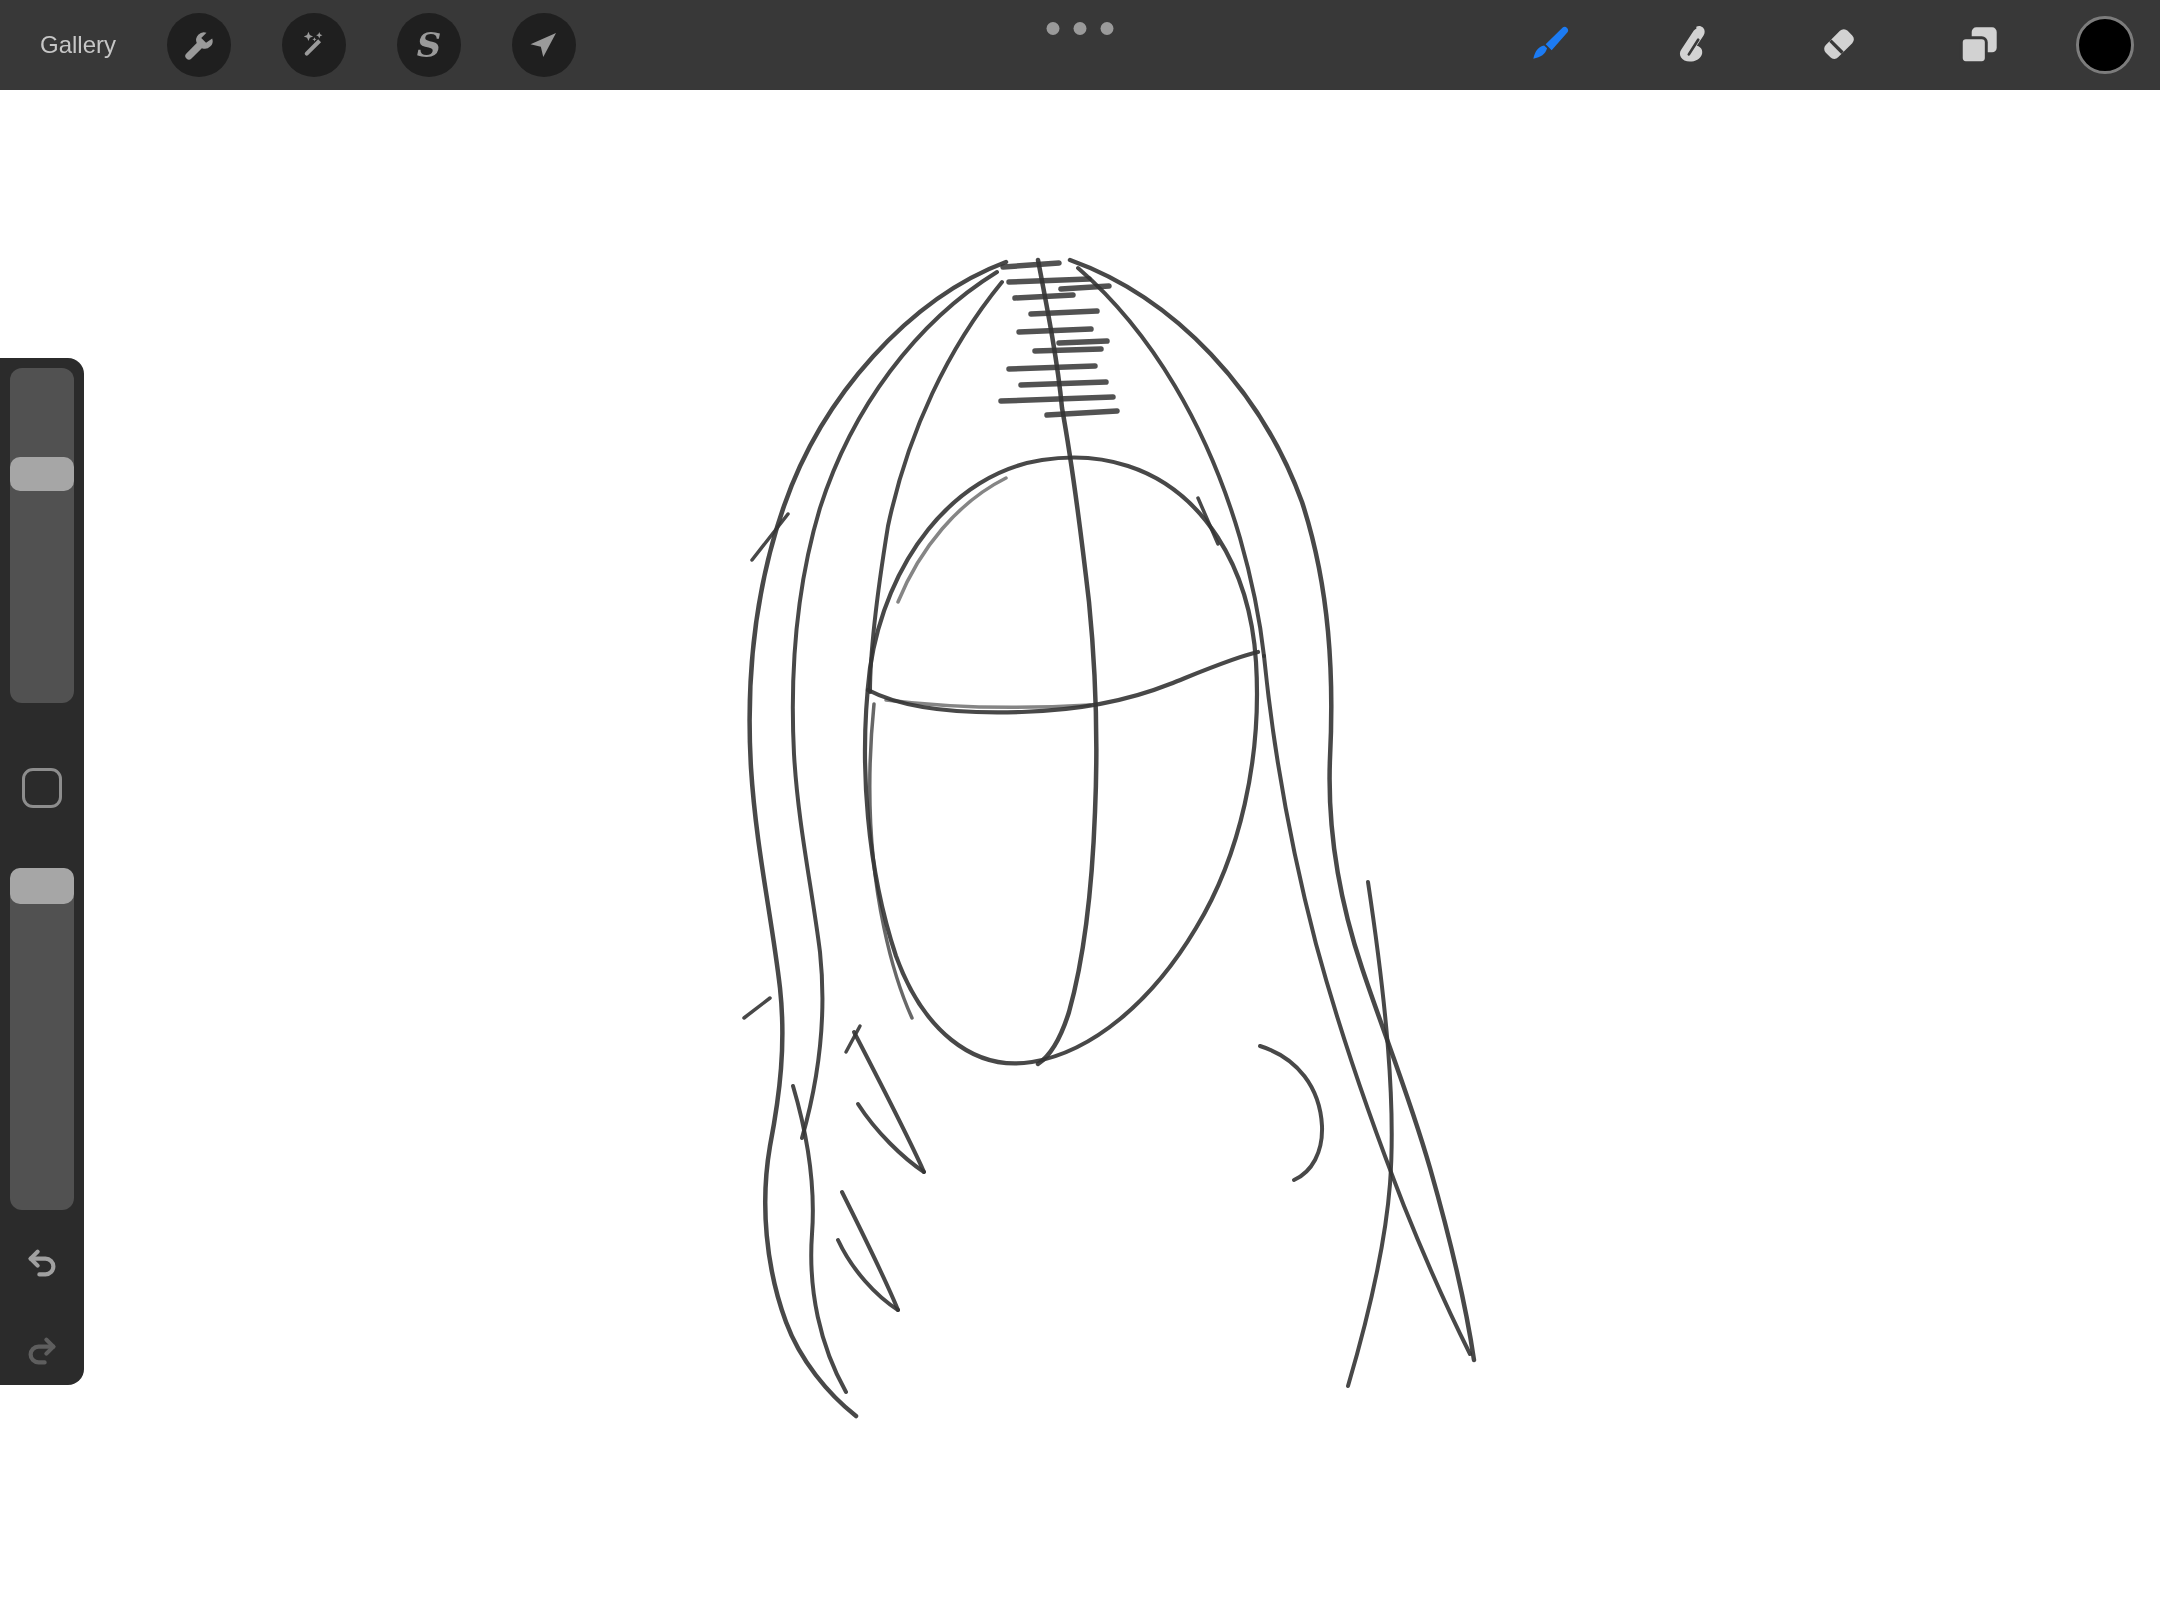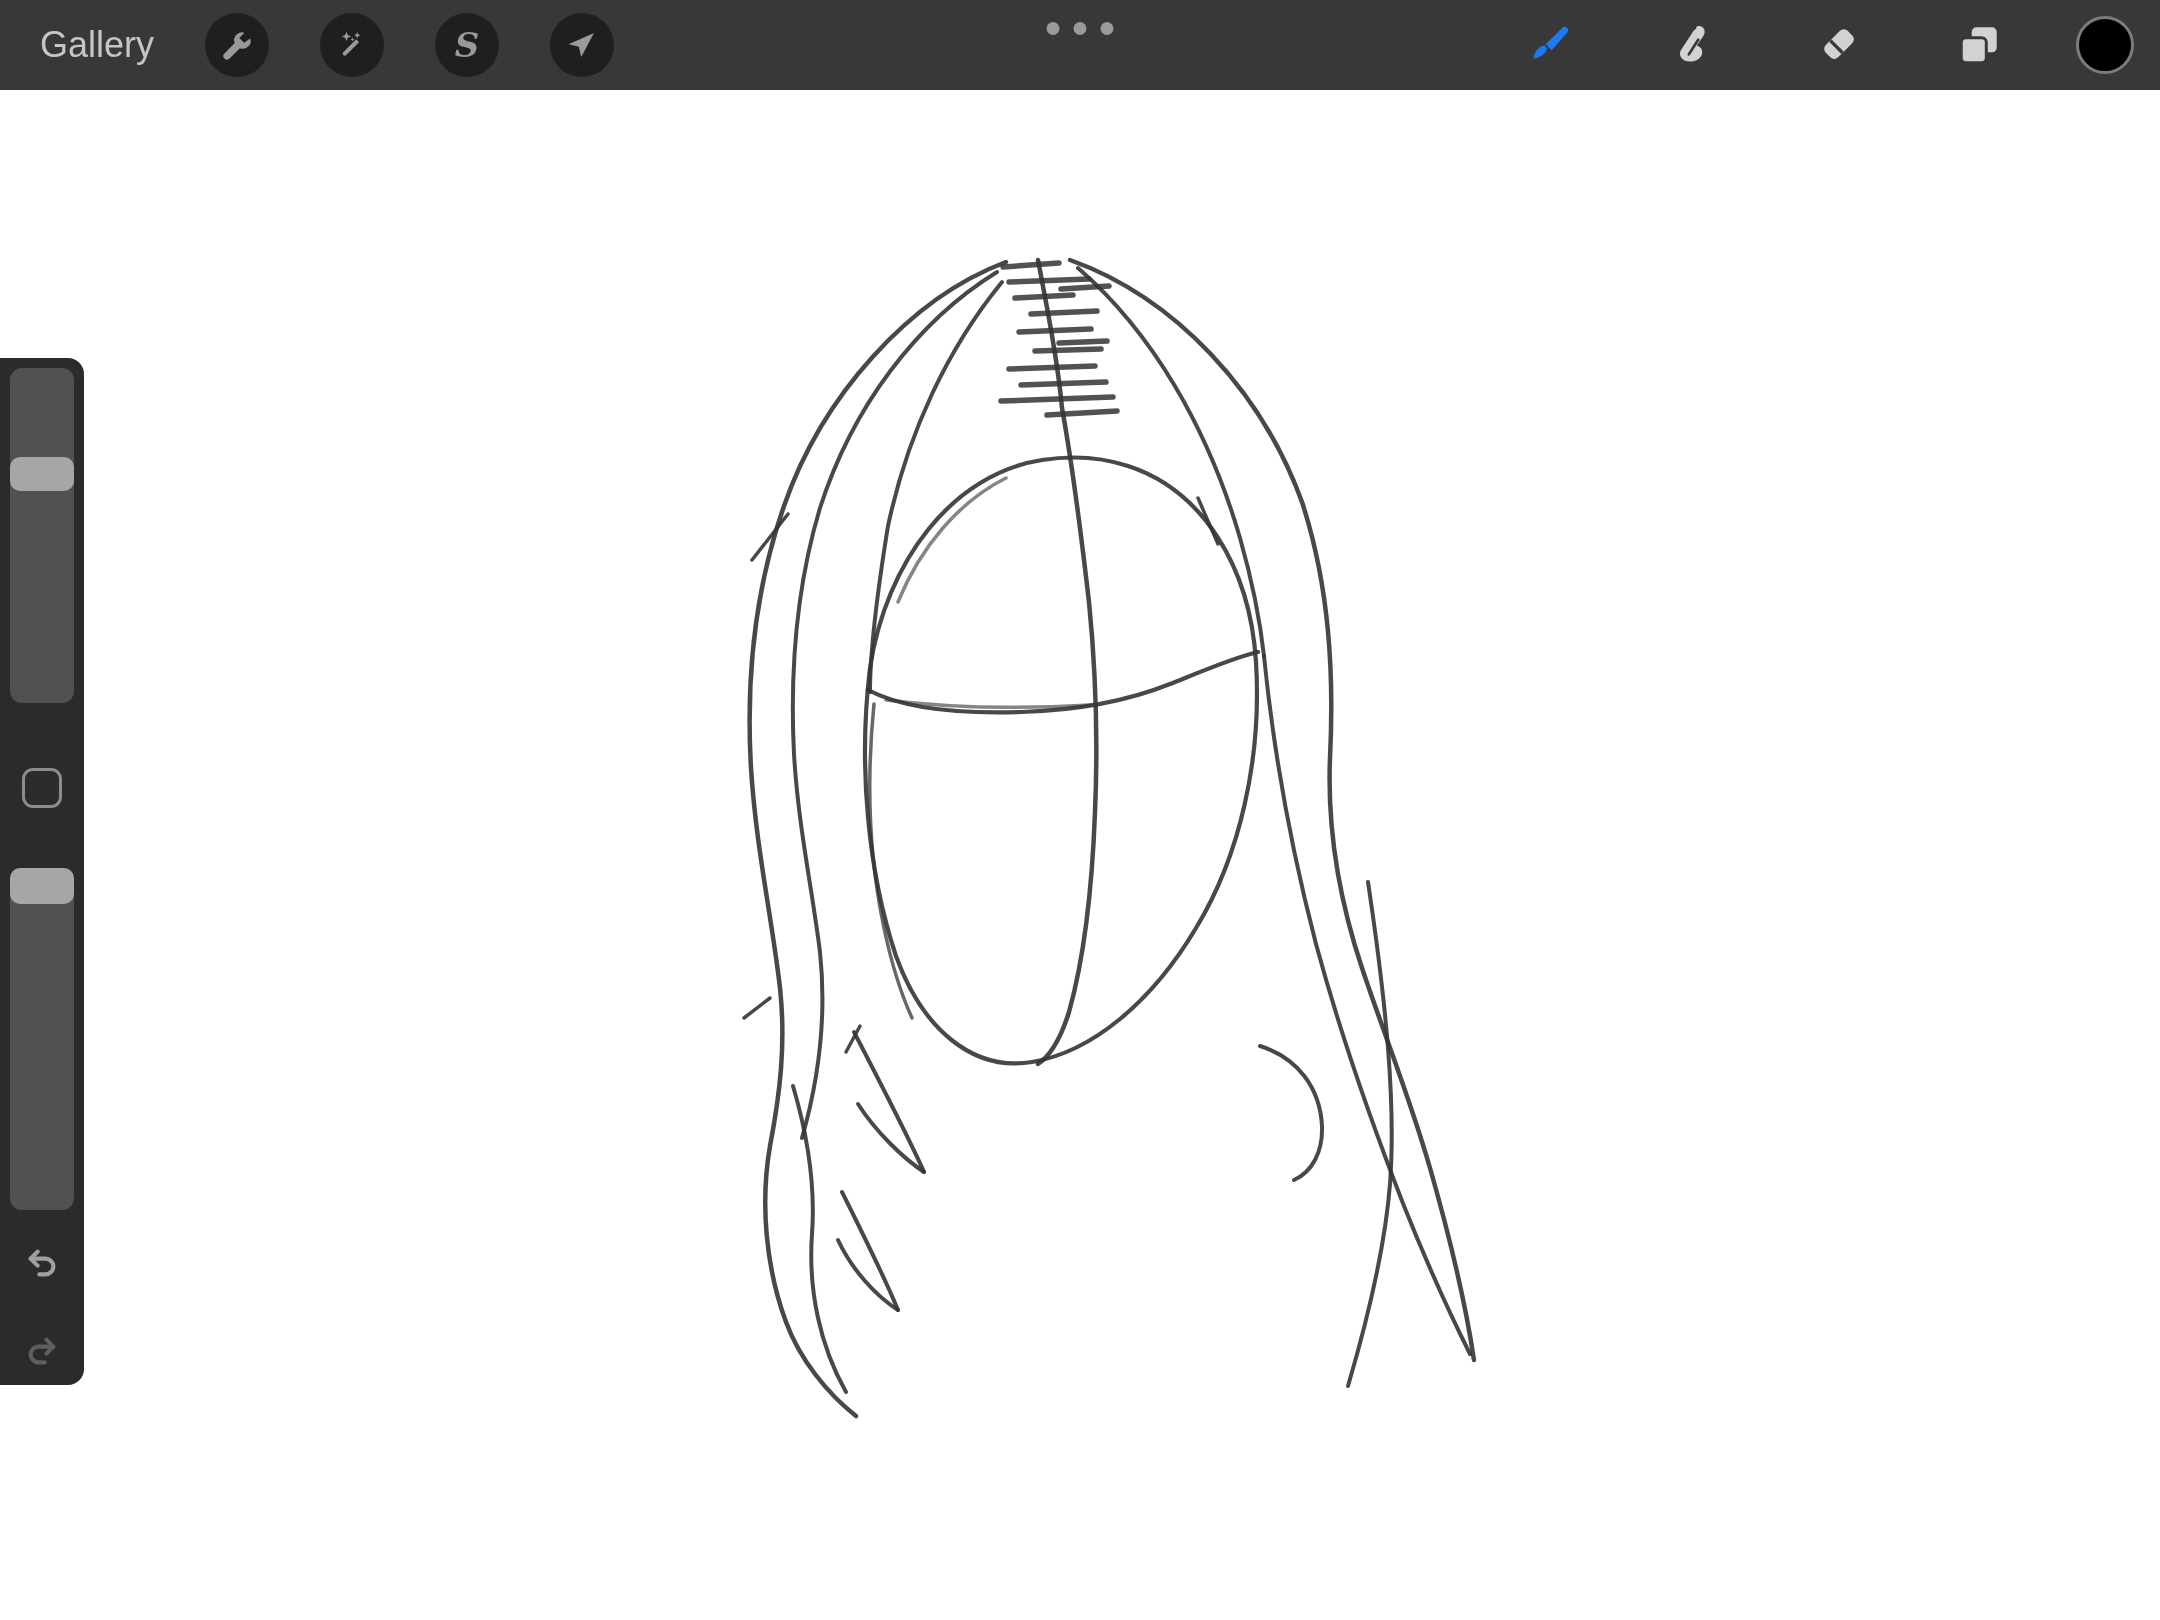--- a/index.html
+++ b/index.html
@@ -19,21 +19,21 @@
   .sketch{position:absolute;inset:0;width:2160px;height:1620px;z-index:1;}
   .sketch path{fill:none;stroke:var(--sketch);stroke-linecap:round;stroke-linejoin:round;}
   
   .toolbar{
     position:absolute;top:0;left:0;width:2160px;height:90px;
     background:var(--bar_bg);z-index:5;display:flex;align-items:center;
   }
   .tb-left{display:flex;align-items:center;padding-left:40px;}
   .gallery-btn{
     background:none;border:none;padding:0;cursor:pointer;
-    color:var(--gallery_text);font-size:36px;font-family:"Liberation Sans",sans-serif;
+    color:var(--gallery_text);font-size:24px;font-family:"Liberation Sans",sans-serif;
   }
   .tool-circle{
     width:64px;height:64px;border-radius:50%;background:var(--button_bg);
     border:none;padding:0;margin-left:51px;cursor:pointer;
     display:flex;align-items:center;justify-content:center;
   }
   .tool-circle:first-of-type{margin-left:44px;}
   .tool-circle svg{width:36px;height:36px;}
   .glyph-s{
     color:var(--icon);font-weight:bold;font-size:34px;font-style:italic;

